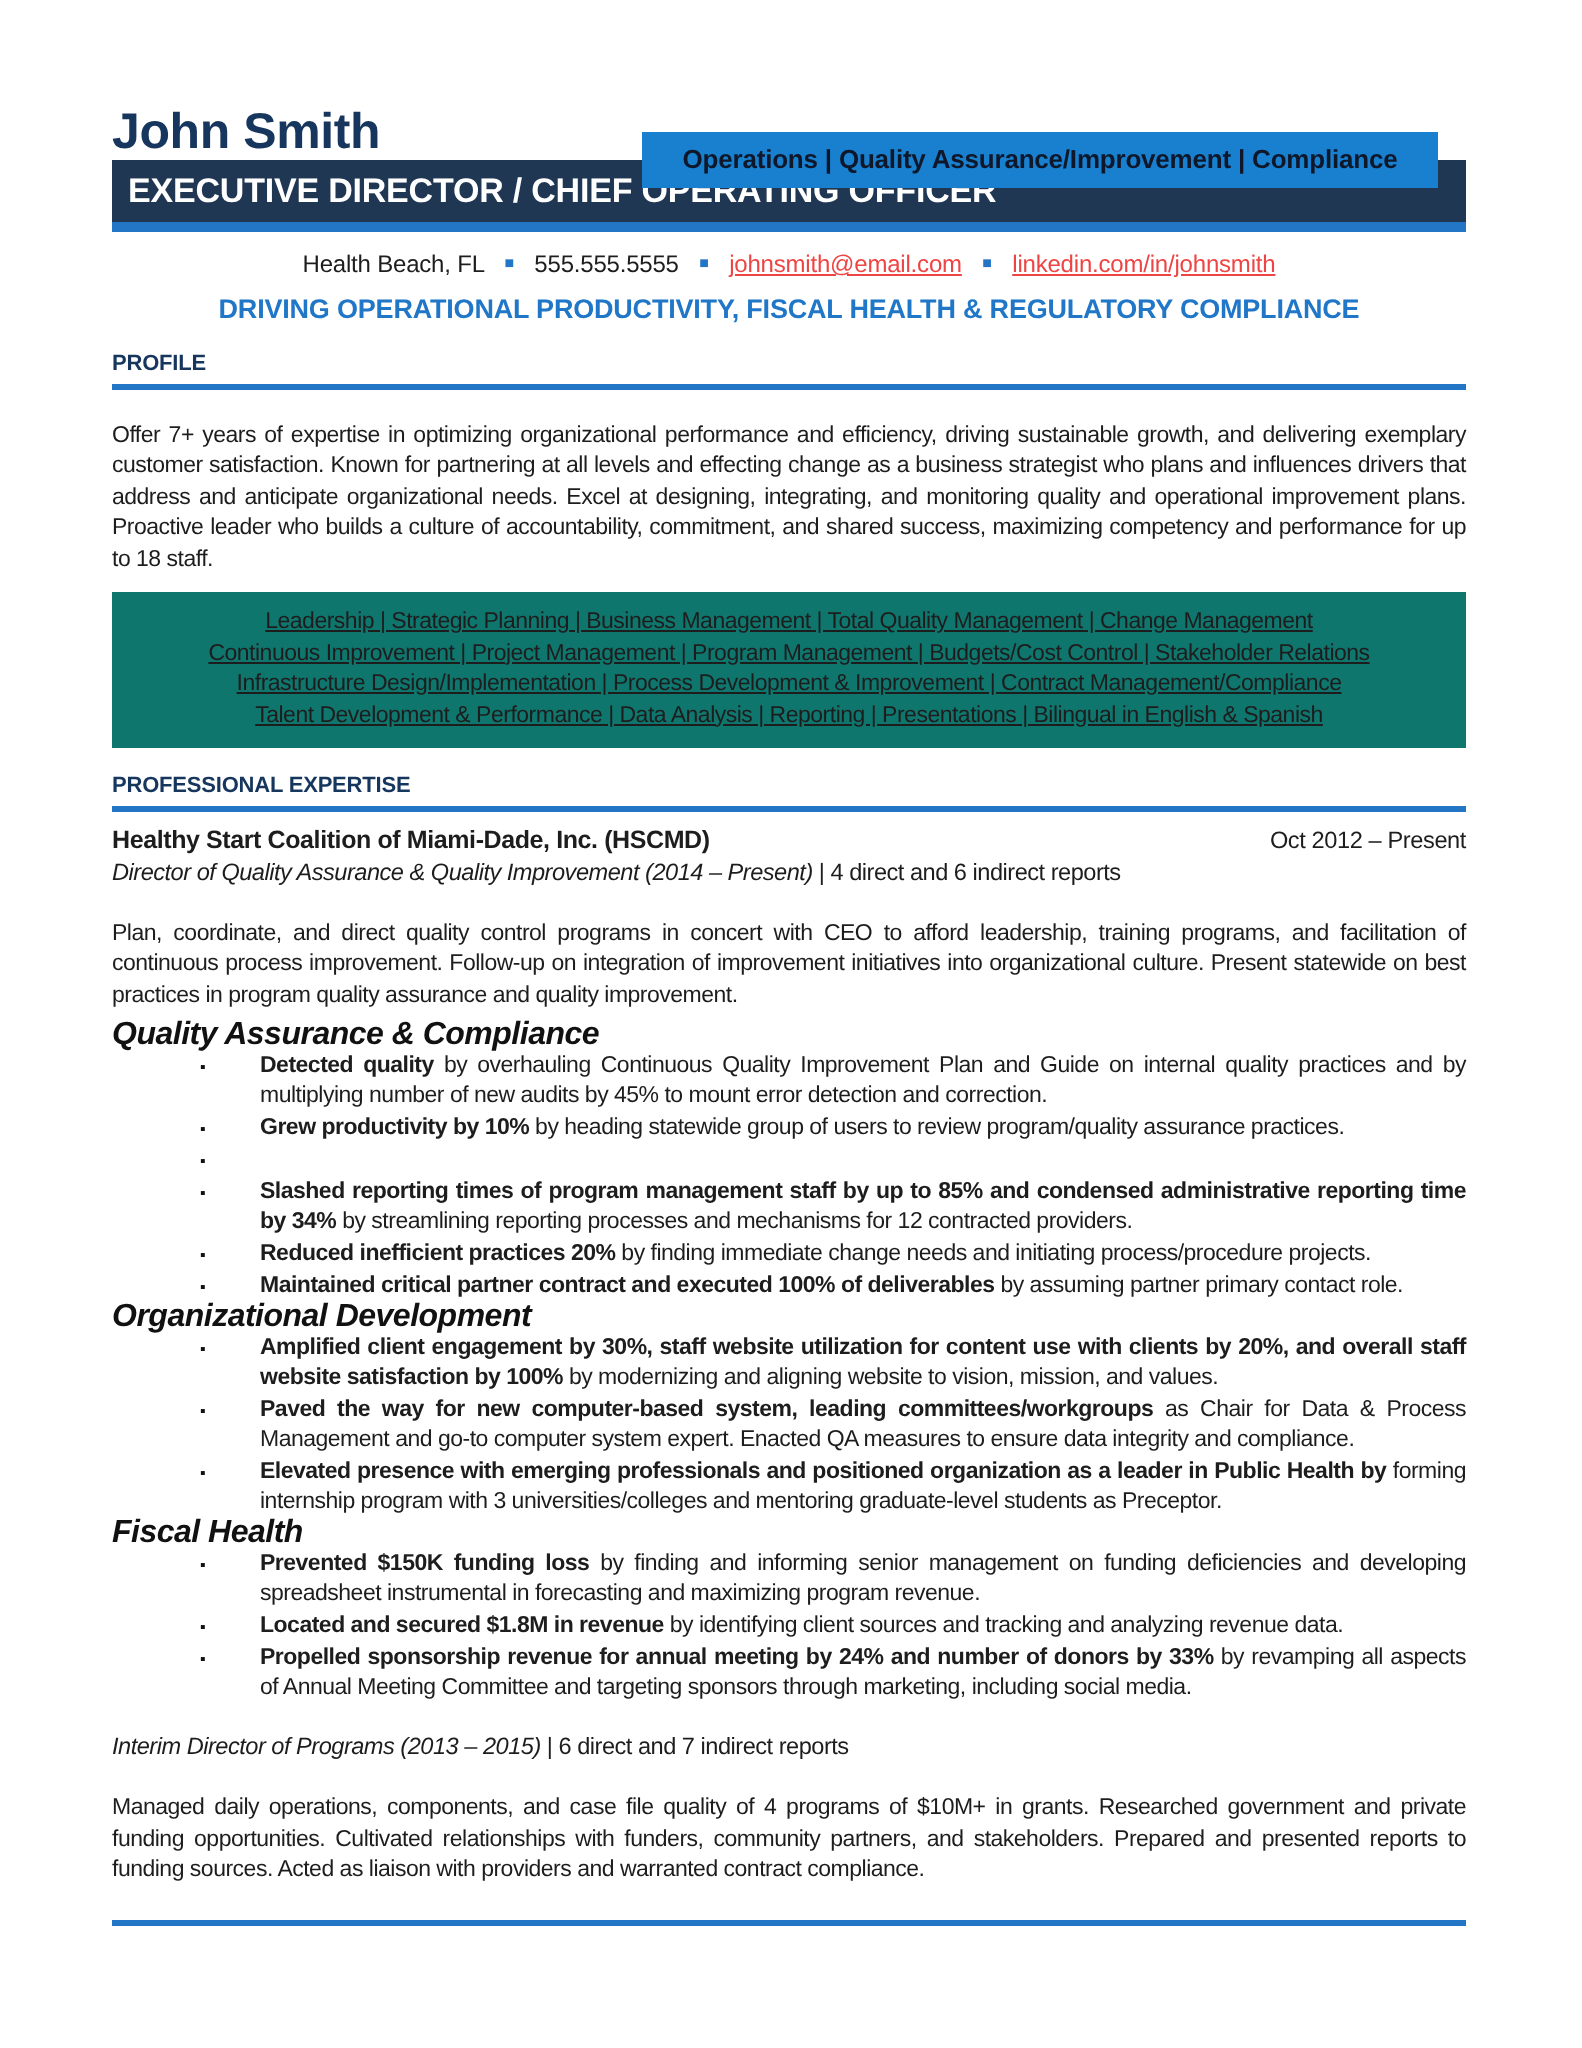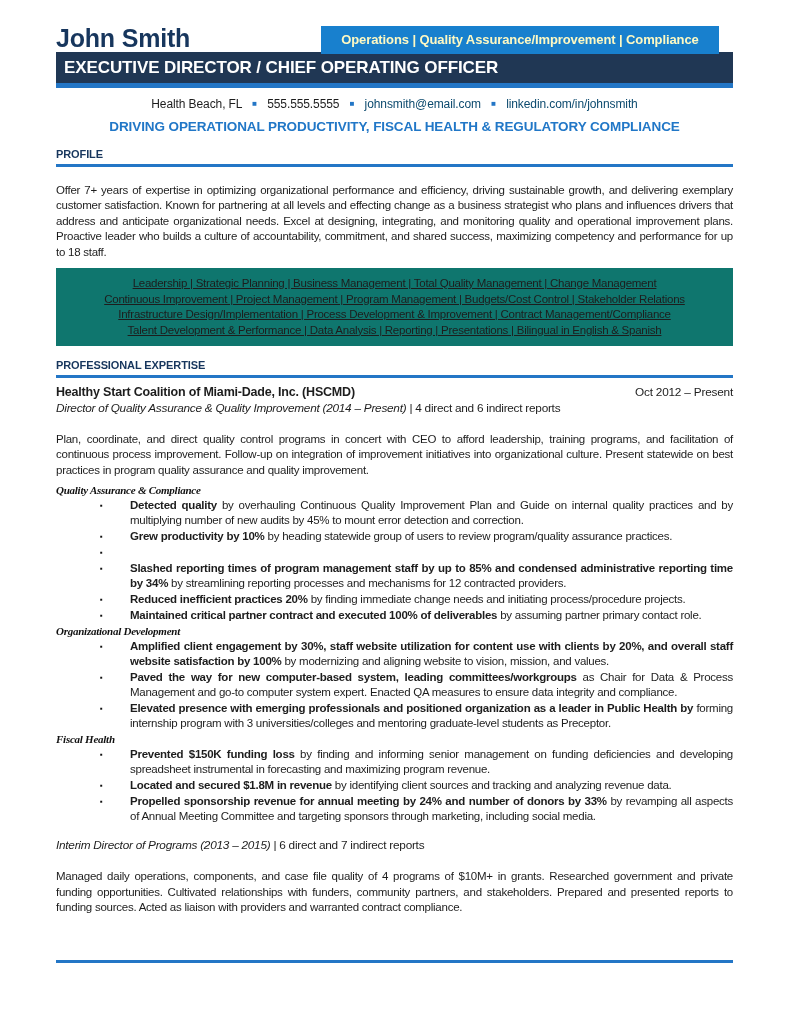--- a/index.html
+++ b/index.html
@@ -6,50 +6,50 @@
   html, body { margin: 0; padding: 0; background: #ffffff; }
   body {
     width: 791px; height: 1024px;
     font-family: "Liberation Sans", sans-serif;
     color: #1d1d1d;
     overflow: hidden;
   }
   .page {
     position: relative;
     width: 787px; height: 1024px;
-    padding: 24px 54px 0 56px;
+    padding: 52px 54px 0 56px;
     overflow: hidden;
   }
   
   .hdr { position: relative; }
   .name {
     margin: 0; font-size: 25px; line-height: 28px;
     font-weight: bold; color: #17365D; letter-spacing: -0.2px;
   }
   .tagline-box {
-    position: absolute; top: 2px; right: 14px;
+    position: absolute; top: 14px; right: 14px;
     width: 398px; height: 28px; line-height: 28px;
-    background: #1880CE; color: #fef9c3;
+    background: #1880CE; color: #0f172a;
     font-size: 13px; font-weight: bold; text-align: center;
     letter-spacing: -0.1px; z-index: 2;
   }
   .title-bar {
     height: 31px; line-height: 31px;
     background: #203754; color: #ffffff;
     font-size: 17px; font-weight: bold;
     padding-left: 8px; letter-spacing: -0.1px;
     position: relative; z-index: 1;
   }
   .accent-strip { height: 5px; background: #2376C6; }
   .contact {
     margin-top: 8px; text-align: center;
     font-size: 12px; line-height: 15px; letter-spacing: -0.1px; color: #1d1d1d;
   }
   .sep { color: #2376C6; font-size: 8px; vertical-align: 2px; margin: 0 7px; }
-  .link { color: #0c4a6e; cursor: pointer; }
+  .link { color: #ef4444; text-decoration: underline; cursor: pointer; }
   .value-prop {
     margin-top: 6px; text-align: center;
     font-size: 13.5px; line-height: 17px; font-weight: bold;
     color: #2177C7; letter-spacing: -0.1px;
   }
   
   h2.sec {
     margin: 12px 0 6px; padding-bottom: 2px;
     font-size: 11px; line-height: 15px; font-weight: bold;
     color: #17365D; letter-spacing: -0.1px;
@@ -68,22 +68,22 @@
     margin: 2px 0 0; font-size: 12.5px; line-height: 16px;
   }
   .company { font-weight: bold; letter-spacing: -0.2px; }
   .dates { font-size: 11.8px; letter-spacing: -0.2px; }
   .role-line {
     margin: 1px 0 5px; font-size: 11.8px; line-height: 15px; letter-spacing: -0.25px;
   }
   .role-title { font-style: italic; }
   .desc { margin-bottom: 5px; }
   h3.subhead {
-    margin: 1px 0 1px; font-size: 11px; line-height: 14px;
-    font-weight: bold; font-style: italic; color: #111; letter-spacing: -0.25px; font-family: Liberation Serif, serif;
+    margin: 1px 0 1px; font-size: 16px; line-height: 14px;
+    font-weight: bold; font-style: italic; color: #111; letter-spacing: -0.25px;
   }
   .bullet {
     display: flex; margin: 0 0 1px;
     font-size: 11.5px; line-height: 15px; letter-spacing: -0.25px;
   }
   .marker { flex: 0 0 30px; margin-left: 44px; font-size: 8px; line-height: 15px; color: #111; }
   .btext { flex: 1; text-align: justify; }
   .role-line.second { margin-top: 14px; }
   .bottom-rule {
     position: absolute; left: 56px; right: 54px; top: 960px;

